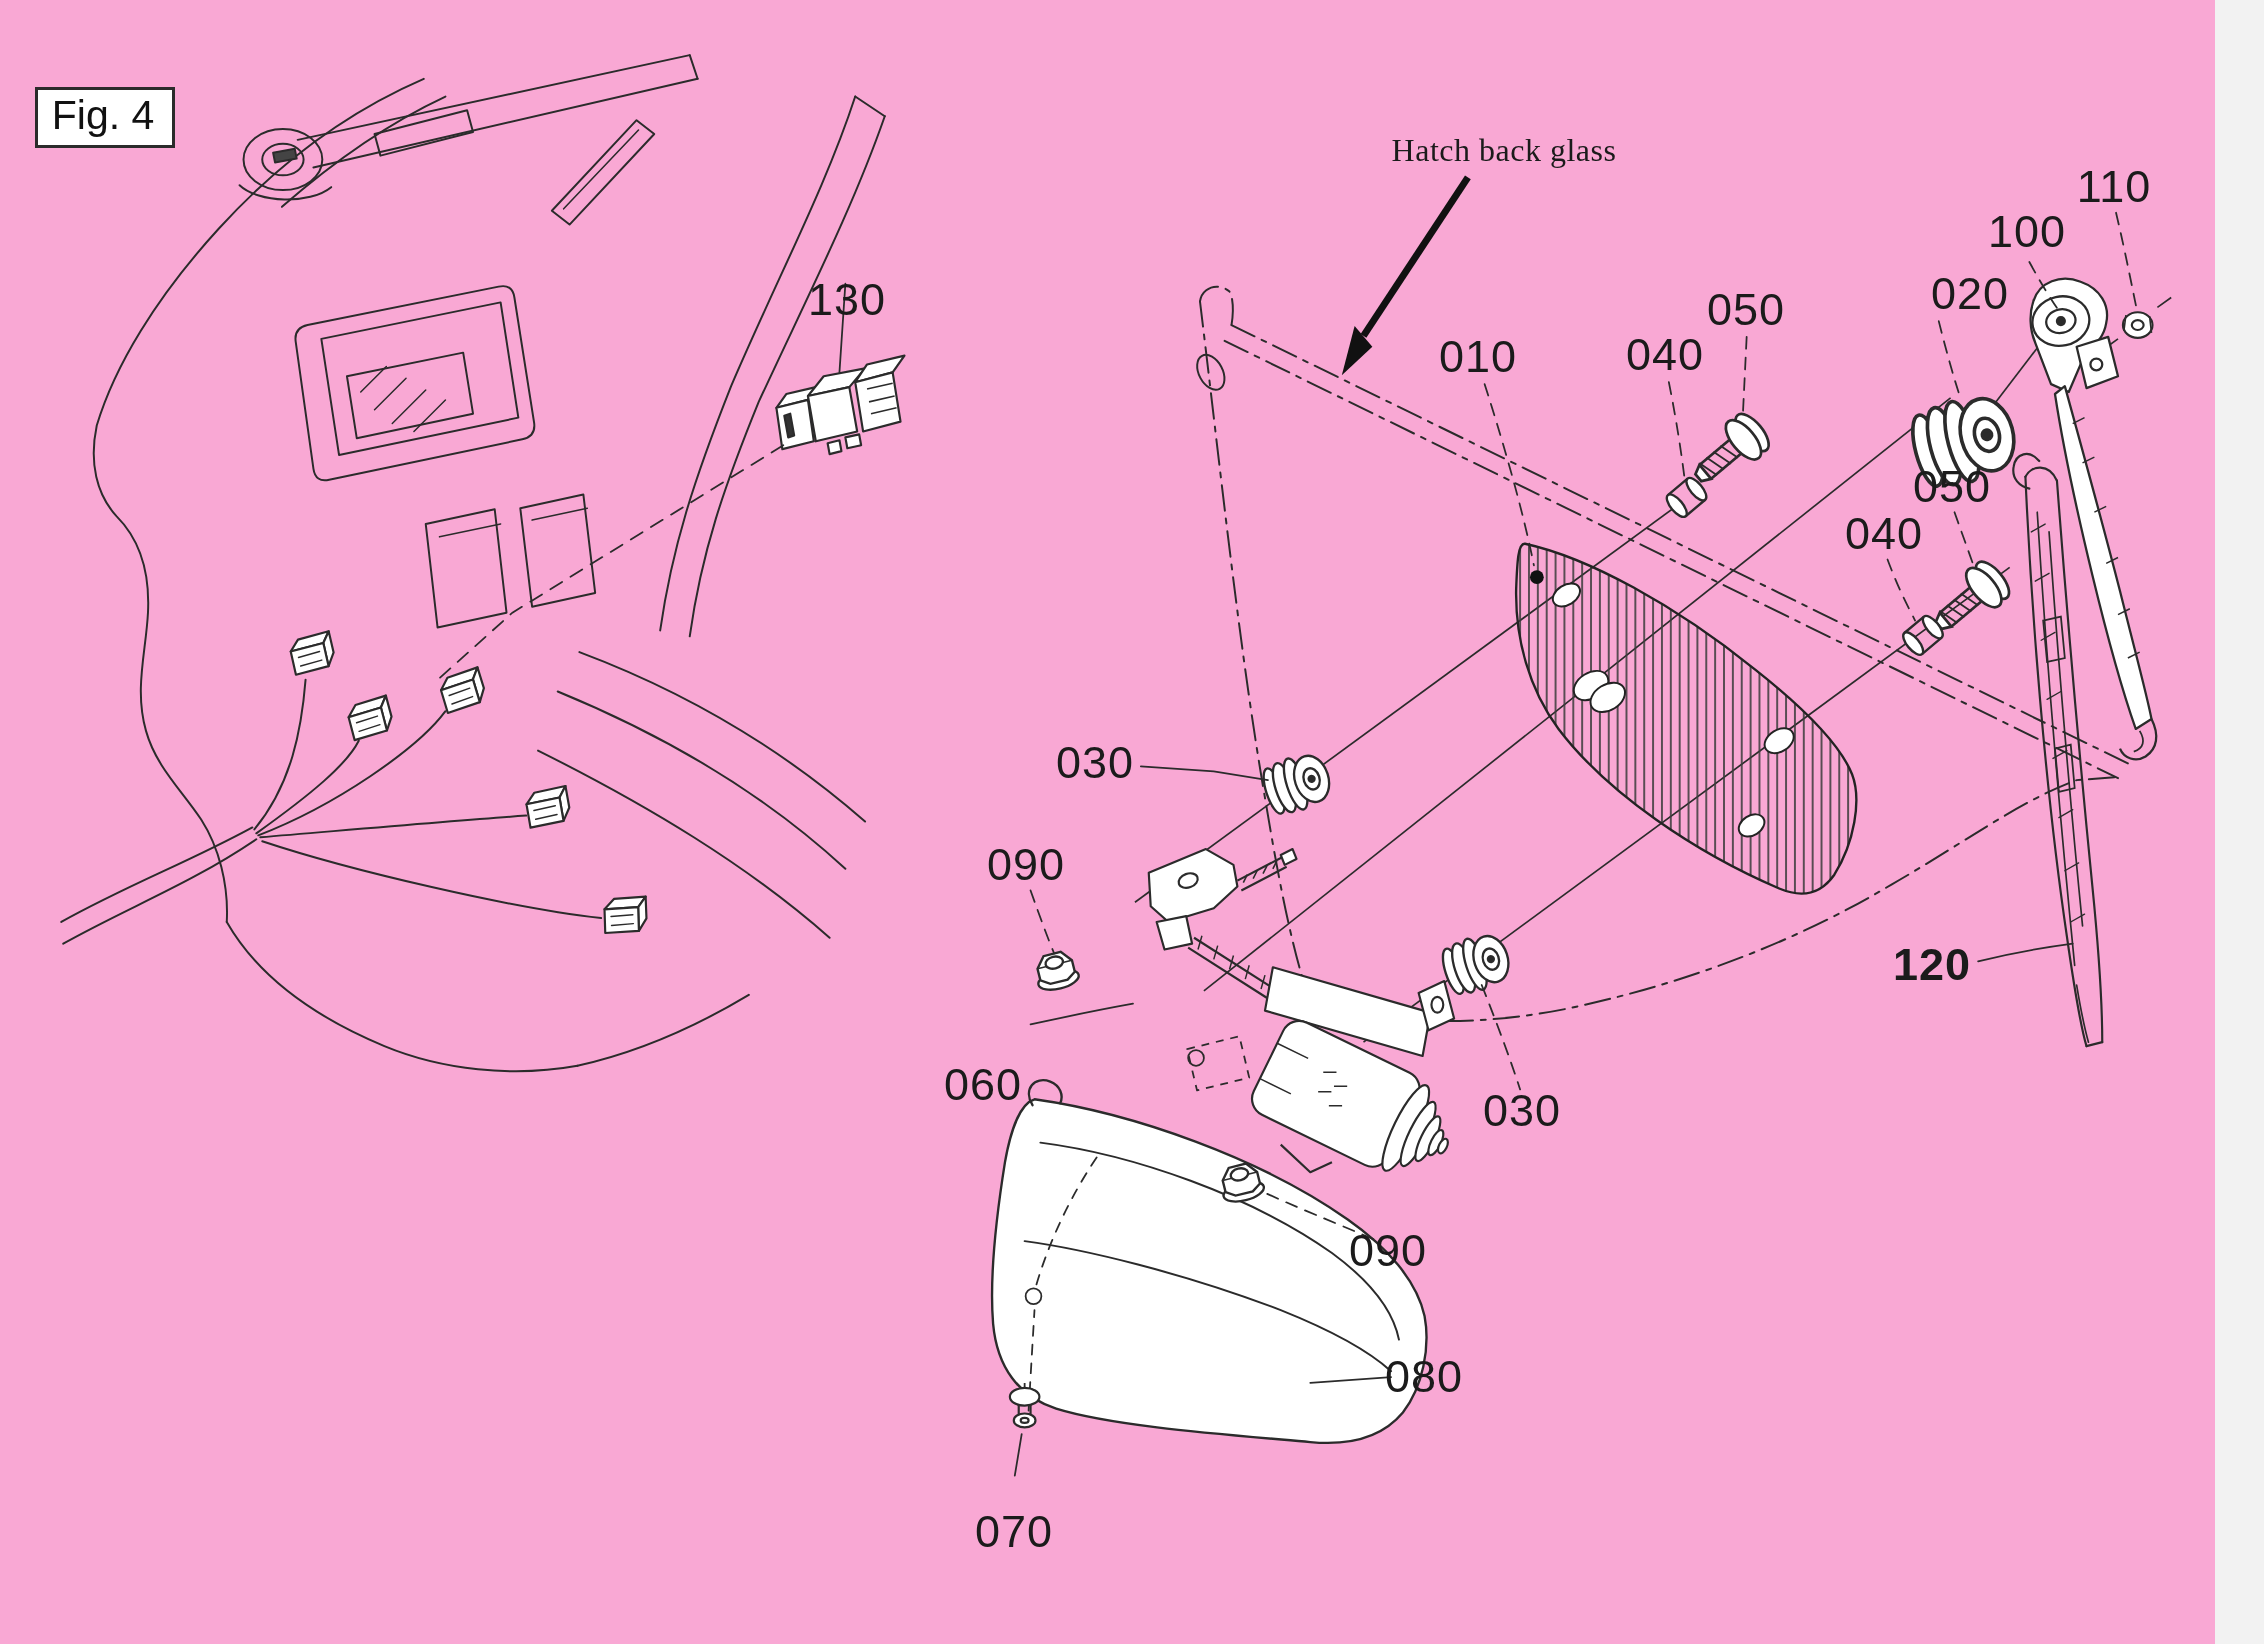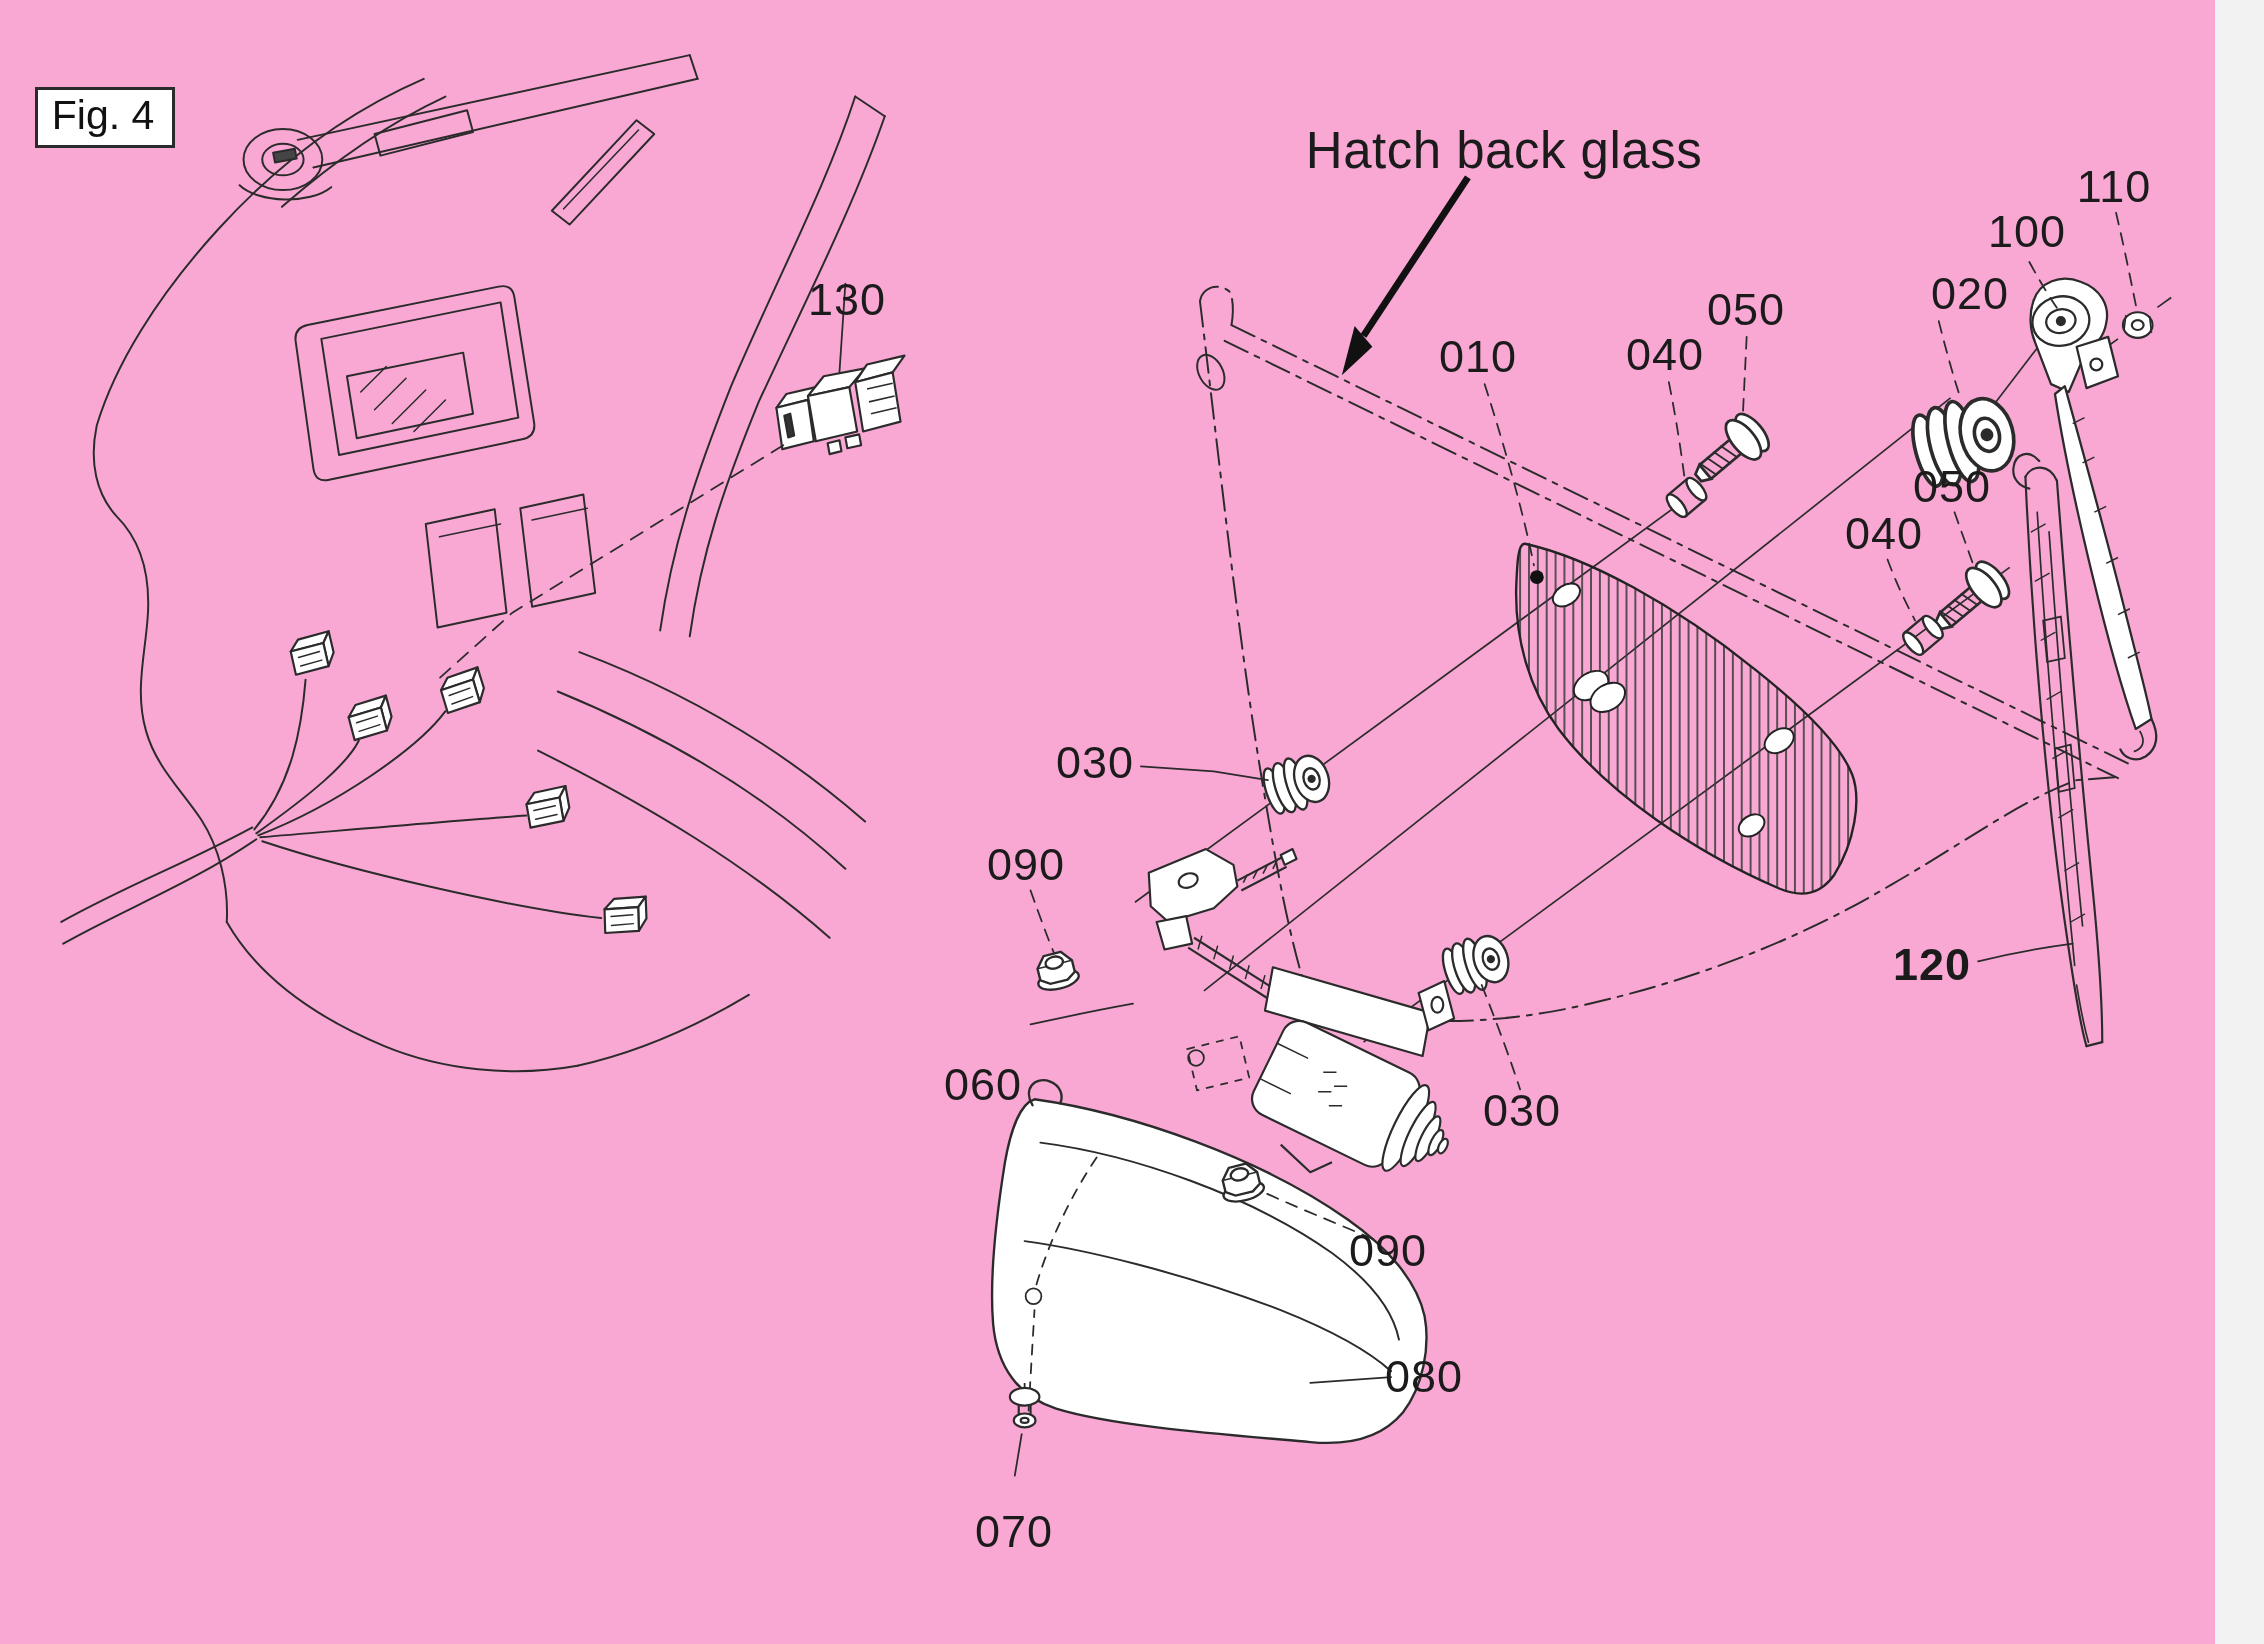--- a/index.html
+++ b/index.html
@@ -22,21 +22,21 @@
   }
   .fig-box{
     position:absolute;left:35px;top:87px;
     transform:none;
     border:3px solid #2b2b2b;
     padding:2px 17.7px 5.9px 13.8px;
     font-size:41px;
     color:#111;
     background:#fff;
   }
-  .annot{font-size:51px;letter-spacing:0.5px;}
+  .annot{font-size:32px;letter-spacing:0.5px;font-family:Liberation Serif, serif;}
 </style>
 </head>
 <body>
 
 <div class="page">
 
 <svg width="2265" height="1644" viewBox="0 0 2299 1669">
   <defs>
     <pattern id="hatch" width="9" height="9" patternUnits="userSpaceOnUse">
       <line x1="4" y1="-1" x2="4" y2="10" stroke="#3c3c3c" stroke-width="1.7"></line>

